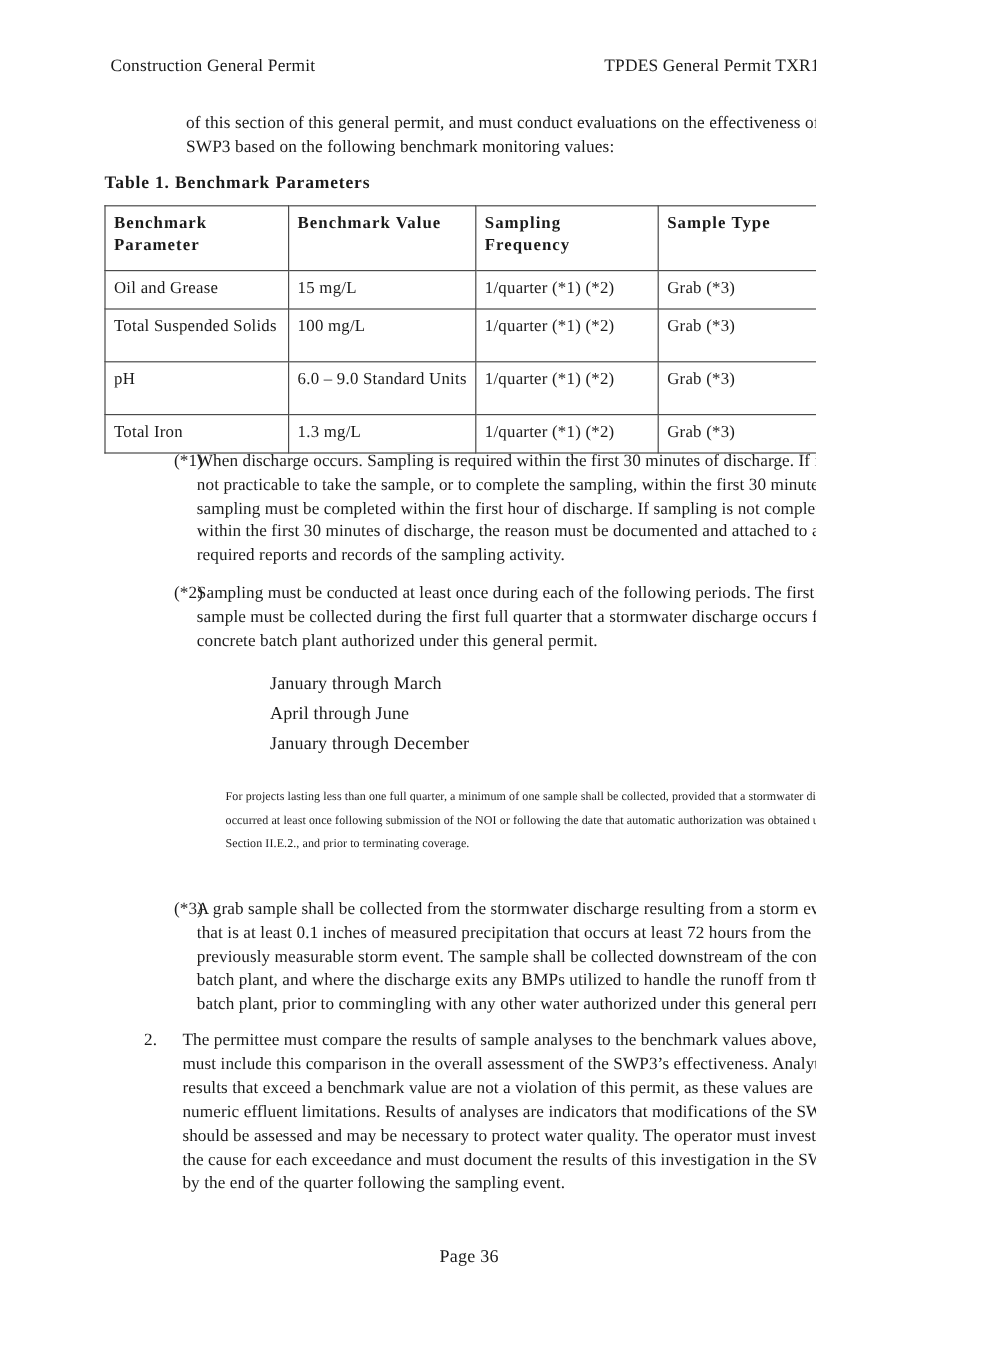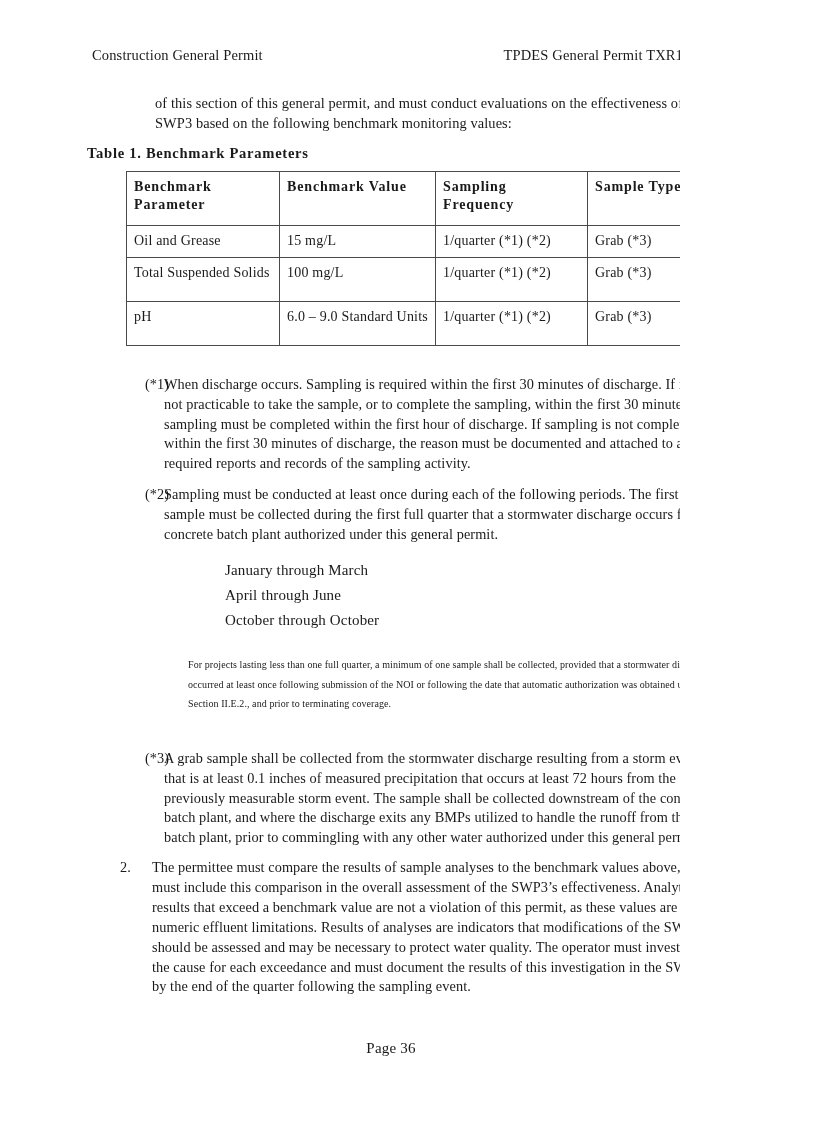--- a/index.html
+++ b/index.html
@@ -87,21 +87,20 @@
   
   #bench-table {
     position: absolute;
     top: 171px;
     left: 87px;
     width: 618px;
     border-collapse: collapse;
     table-layout: fixed;
     font-size: 14px;
     letter-spacing: 0.1px;
-    margin-left: 39px;
   }
   #bench-table col.c1 { width: 153px; }
   #bench-table col.c2 { width: 156px; }
   #bench-table col.c3 { width: 152px; }
   #bench-table col.c4 { width: 157px; }
   #bench-table th,
   #bench-table td {
     border: 1px solid #4a4a4a;
     vertical-align: top;
     padding: 6px 7px 7px 7px;
@@ -243,37 +242,43 @@
         <td>100 mg/L</td>
         <td>1/quarter (*1) (*2)</td>
         <td>Grab (*3)</td>
       </tr>
       <tr class="tall">
         <td>pH</td>
         <td>6.0 – 9.0 Standard Units</td>
         <td>1/quarter (*1) (*2)</td>
         <td>Grab (*3)</td>
       </tr>
+      <tr>
+        <td>Total Iron</td>
+        <td>1.3 mg/L</td>
+        <td>1/quarter (*1) (*2)</td>
+        <td>Grab (*3)</td>
+      </tr>
     </tbody>
   </table>
 
   <div class="footnote" id="fn1">
     <span class="tag">(*1)</span>
     <div class="body">When discharge occurs.  Sampling is required within the first 30 minutes of discharge.  If it is not practicable to take the sample, or to complete the sampling, within the first 30 minutes, sampling must be completed within the first hour of discharge.  If sampling is not completed within the first 30 minutes of discharge, the reason must be documented and attached to all required reports and records of the sampling activity.</div>
   </div>
 
   <div class="footnote" id="fn2">
     <span class="tag">(*2)</span>
     <div class="body">Sampling must be conducted at least once during each of the following periods.  The first sample must be collected during the first full quarter that a stormwater discharge occurs from a concrete batch plant authorized under this general permit.</div>
   </div>
 
   <div id="quarters">
     <div class="q">January through March</div>
     <div class="q">April through June</div>
-    <div class="q">October through October</div>
+    <div class="q">January through December</div>
   </div>
 
   <div id="partial-para">For projects lasting less than one full quarter, a minimum of one sample shall be collected, provided that a stormwater discharge occurred at least once following submission of the NOI or following the date that automatic authorization was obtained under Section II.E.2., and prior to terminating coverage.</div>
 
   <div class="footnote" id="fn3">
     <span class="tag">(*3)</span>
     <div class="body">A grab sample shall be collected from the stormwater discharge resulting from a storm event that is at least 0.1 inches of measured precipitation that occurs at least 72 hours from the previously measurable storm event.  The sample shall be collected downstream of the concrete batch plant, and where the discharge exits any BMPs utilized to handle the runoff from the batch plant, prior to commingling with any other water authorized under this general permit.</div>
   </div>
 
   <div id="item2">

